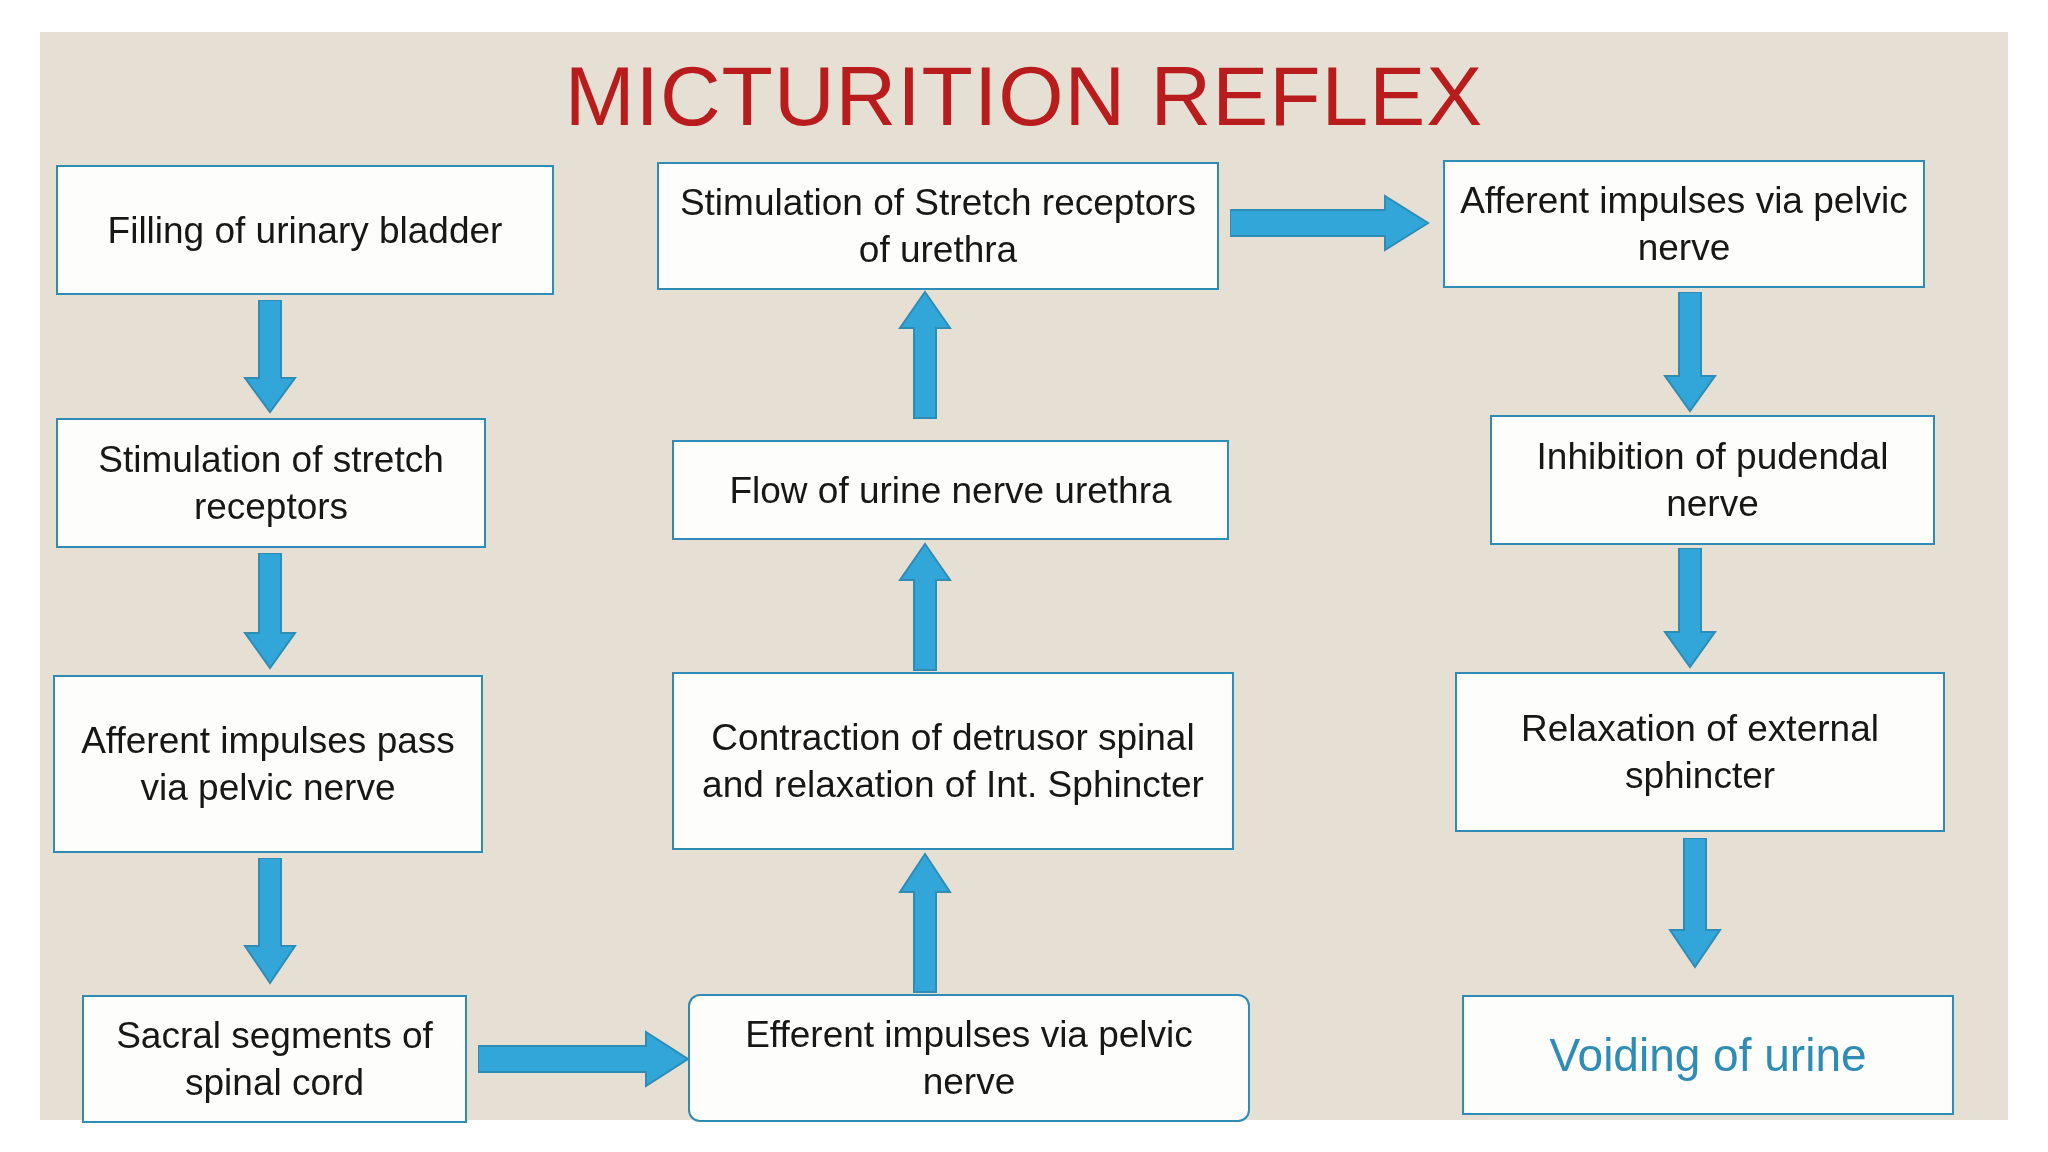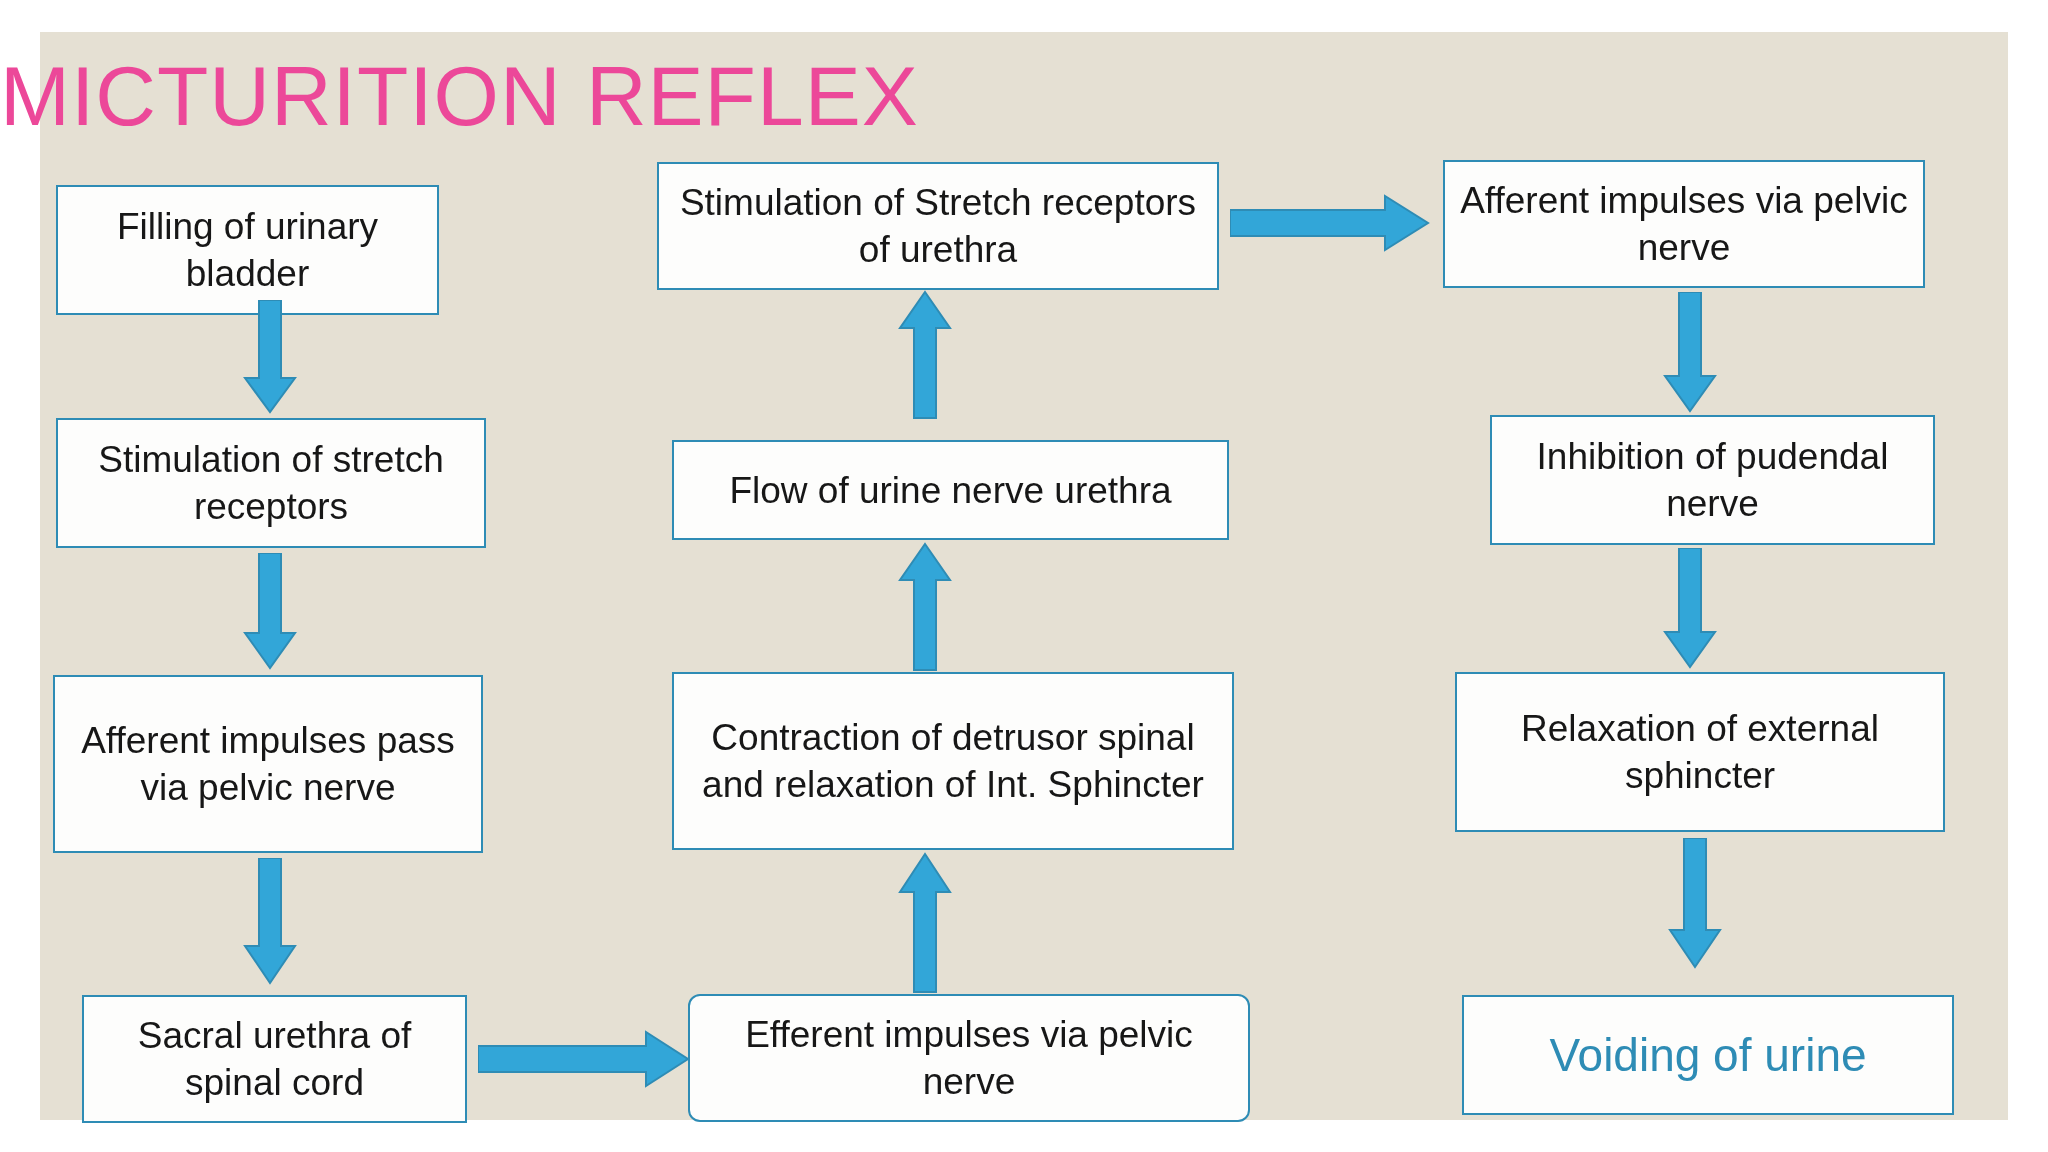--- a/index.html
+++ b/index.html
@@ -26,25 +26,25 @@
     top: 32px;
     width: 1968px;
     height: 1088px;
     background: #e5e0d3;
   }
   #title {
     position: absolute;
     left: 0;
     top: 48px;
     width: 2048px;
-    text-align: left;
+    text-align: center;
     font-size: 84px;
     line-height: 96px;
     letter-spacing: 1px;
-    color: #ec4899;
+    color: #b91c1c;
     font-weight: 400;
     white-space: nowrap;
   }
   .node {
     position: absolute;
     box-sizing: border-box;
     background: #fdfdfc;
     border: 2px solid #2e8cb5;
     display: flex;
     align-items: center;
@@ -73,21 +73,21 @@
 </style>
 </head>
 <body>
 
 <div id="canvas">
 
   <div id="slide-bg"></div>
 
   <div id="title">MICTURITION REFLEX</div>
 
-  <div class="node" style="left:56px; top:165px; width:383px; height:130px;margin-top:20px;">
+  <div class="node" style="left:56px; top:165px; width:498px; height:130px;">
     <span>Filling of urinary bladder</span>
   </div>
 
   <div class="arrow" style="left:240px; top:300px; width:60px; height:115px;">
     <svg width="60" height="115" viewBox="0 0 60 115">
       <polygon points="19,0 41,0 41,78 55,78 30,112 5,78 19,78" fill="#32a6d8" stroke="#2e8cb5" stroke-width="2"></polygon>
     </svg>
   </div>
 
   <div class="node" style="left:56px; top:418px; width:430px; height:130px;">
@@ -104,21 +104,21 @@
     <span>Afferent impulses pass via pelvic nerve</span>
   </div>
 
   <div class="arrow" style="left:240px; top:858px; width:60px; height:128px;">
     <svg width="60" height="128" viewBox="0 0 60 128">
       <polygon points="19,0 41,0 41,88 55,88 30,125 5,88 19,88" fill="#32a6d8" stroke="#2e8cb5" stroke-width="2"></polygon>
     </svg>
   </div>
 
   <div class="node" style="left:82px; top:995px; width:385px; height:128px;">
-    <span>Sacral urethra of spinal cord</span>
+    <span>Sacral segments of spinal cord</span>
   </div>
 
   <div class="arrow" style="left:478px; top:1028px; width:215px; height:62px;">
     <svg width="215" height="62" viewBox="0 0 215 62">
       <polygon points="0,18 168,18 168,4 210,31 168,58 168,44 0,44" fill="#32a6d8" stroke="#2e8cb5" stroke-width="2"></polygon>
     </svg>
   </div>
 
   <div class="node" style="left:657px; top:162px; width:562px; height:128px;">
     <span>Stimulation of Stretch receptors of urethra</span>

